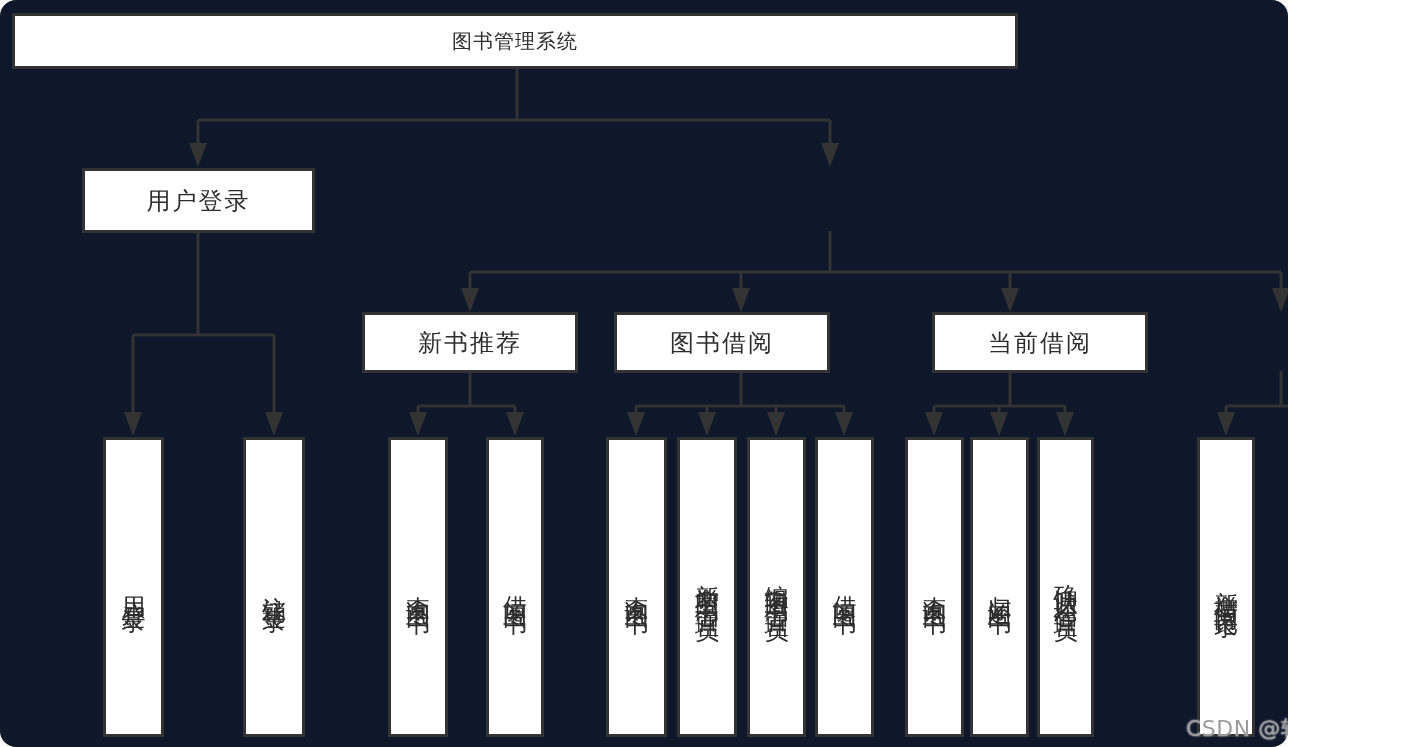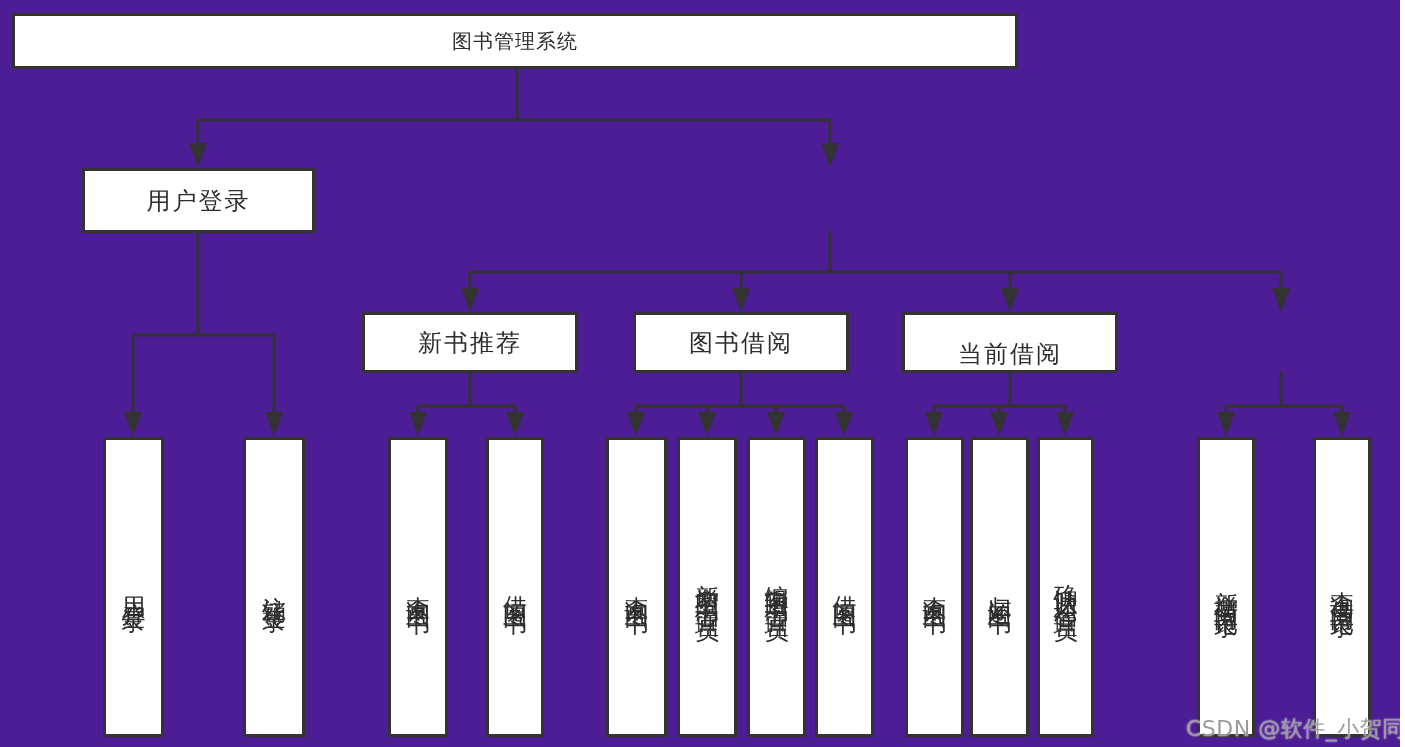--- a/index.html
+++ b/index.html
@@ -1,19 +1,19 @@
 <!DOCTYPE html>
 <html><head>
 <meta charset="utf-8">
 <style>
   html,body { margin:0; padding:0; background:#ffffff; }
   .stage {
-    position:relative; width:1400px; height:747px; background:#4c1d95;
+    position:relative; width:1288px; height:747px; background:#0f172a;
     font-family:"DejaVu Sans","Liberation Sans",sans-serif;
-    color:#2d2d2d; overflow:hidden;
+    color:#2d2d2d; overflow:hidden;border-radius:16px;
   }
   .connector-svg { position:absolute; left:0; top:0; width:1405px; height:747px; }
   .connector-svg line { stroke:#333333; stroke-width:3; }
   .connector-svg polygon { fill:#333333; }
   .node {
     position:absolute; box-sizing:border-box;
     border:3px solid #333333; background:#ffffff;
     display:flex; align-items:center; justify-content:center;
   }
   .root-label { font-size:20px; letter-spacing:1px; }
@@ -113,24 +113,24 @@
     <span class="root-label">图书管理系统</span>
   </div>
 
   <div class="node" style="left:82px; top:168px; width:233px; height:65px;">
     <span class="h-label">用户登录</span>
   </div>
 
   <div class="node" style="left:362px; top:312px; width:216px; height:61px;">
     <span class="h-label">新书推荐</span>
   </div>
-  <div class="node" style="left:633px; top:312px; width:216px; height:61px;text-align:center;">
+  <div class="node" style="left:614px; top:312px; width:216px; height:61px;text-align:center;">
     <span class="h-label">图书借阅</span>
   </div>
-  <div class="node" style="left:902px; top:312px; width:216px; height:61px;align-items:flex-end;">
+  <div class="node" style="left:932px; top:312px; width:216px; height:61px;">
     <span class="h-label">当前借阅</span>
   </div>
 
   <div class="node leaf" style="left:103px; top:437px; width:61px; height:300px;">
     <span class="v-label">用户登录</span>
   </div>
   <div class="node leaf" style="left:243px; top:437px; width:62px; height:300px;">
     <span class="v-label">注销登录</span>
   </div>
 

